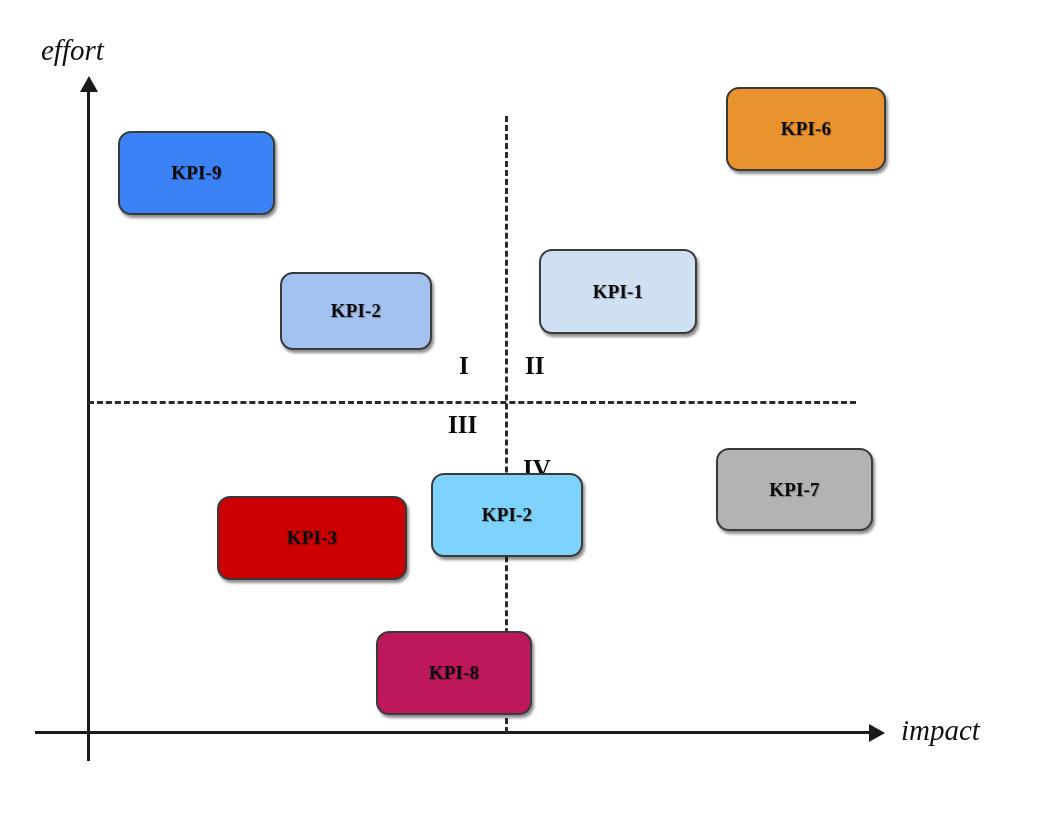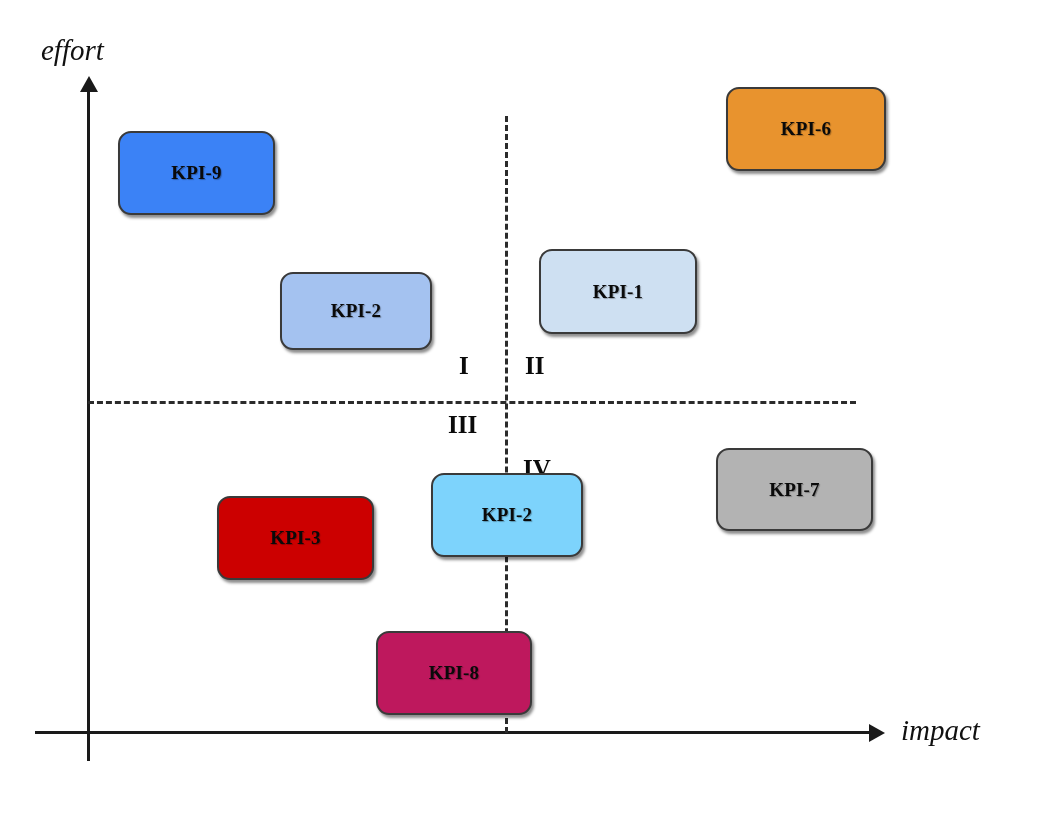--- a/index.html
+++ b/index.html
@@ -157,21 +157,21 @@
   </div>
 
   <div class="kpi-box" style="left: 668px; top: 448px; width: 157px; height: 83px; background-color: rgb(179, 179, 179); margin-left: 48px;">
     <span class="kpi-label">KPI-7</span>
   </div>
 
   <div class="kpi-box" style="left: 431px; top: 473px; width: 152px; height: 84px; background-color: #7dd3fc;">
     <span class="kpi-label">KPI-2</span>
   </div>
 
-  <div class="kpi-box" style="left: 217px; top: 496px; width: 157px; height: 84px; background-color: rgb(204, 0, 0);">
+  <div class="kpi-box" style="left: 217px; top: 496px; width: 190px; height: 84px; background-color: rgb(204, 0, 0);">
     <span class="kpi-label">KPI-3</span>
   </div>
 
 
   <div class="kpi-box" style="left: 376px; top: 631px; width: 156px; height: 84px; background-color: #be185d;">
     <span class="kpi-label">KPI-8</span>
   </div>
 
 </div>
 

